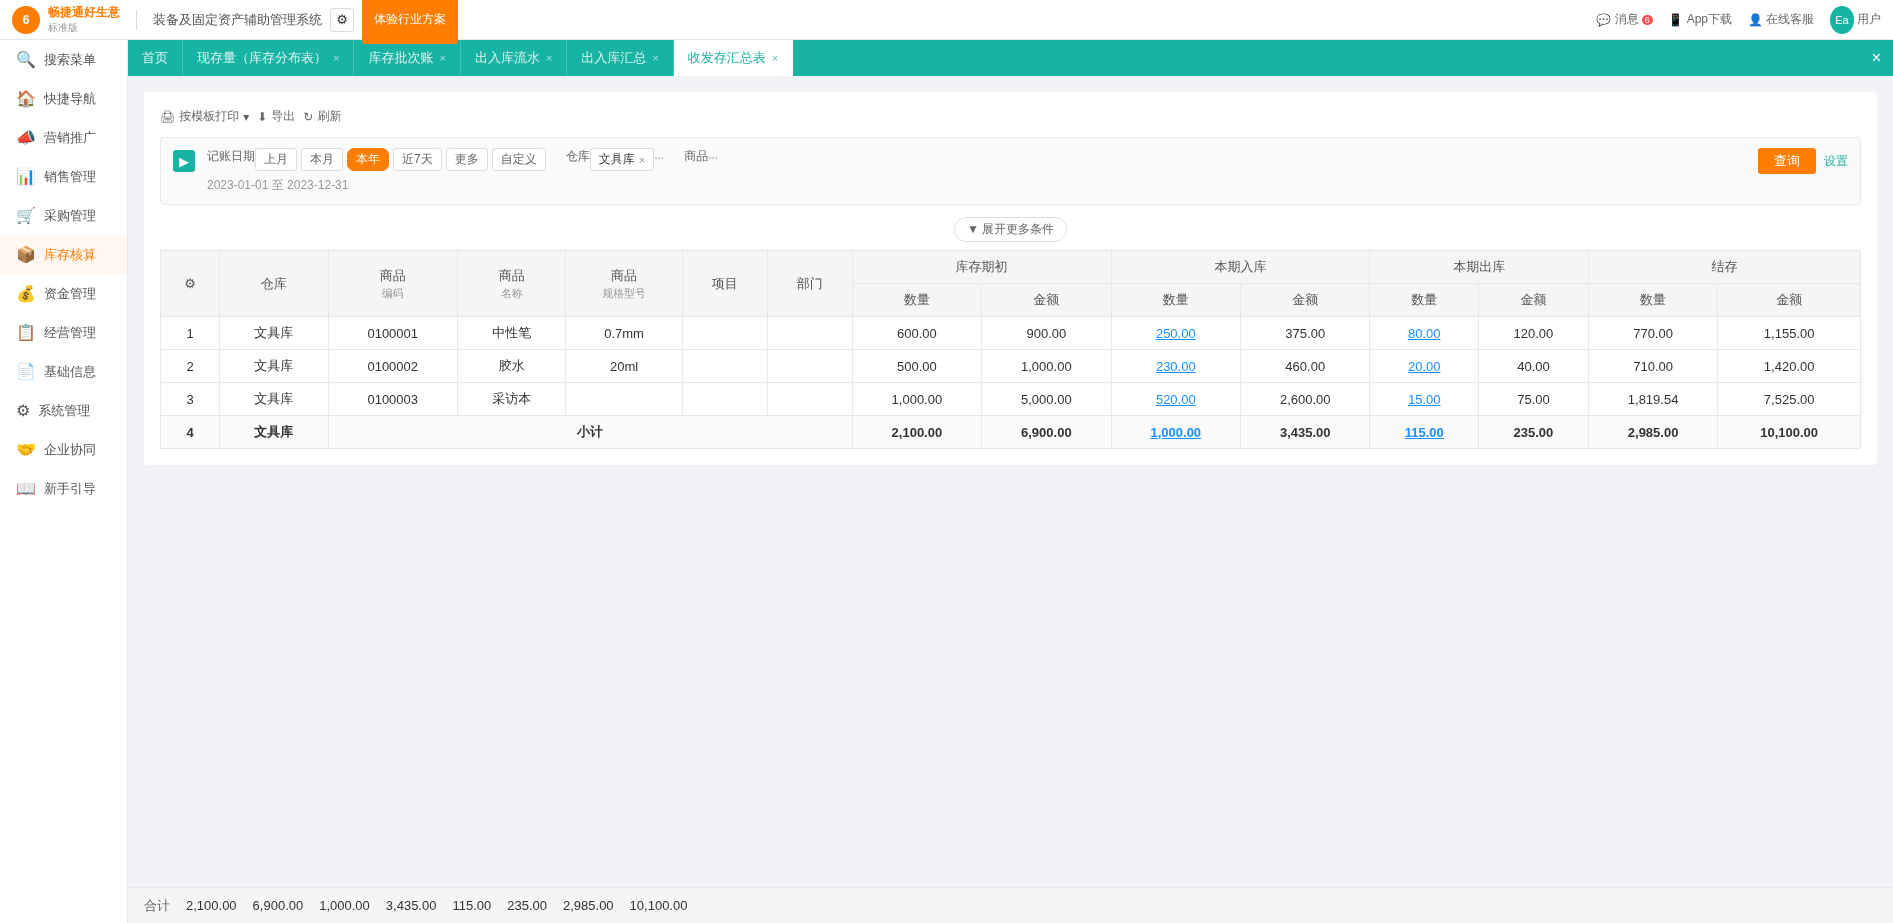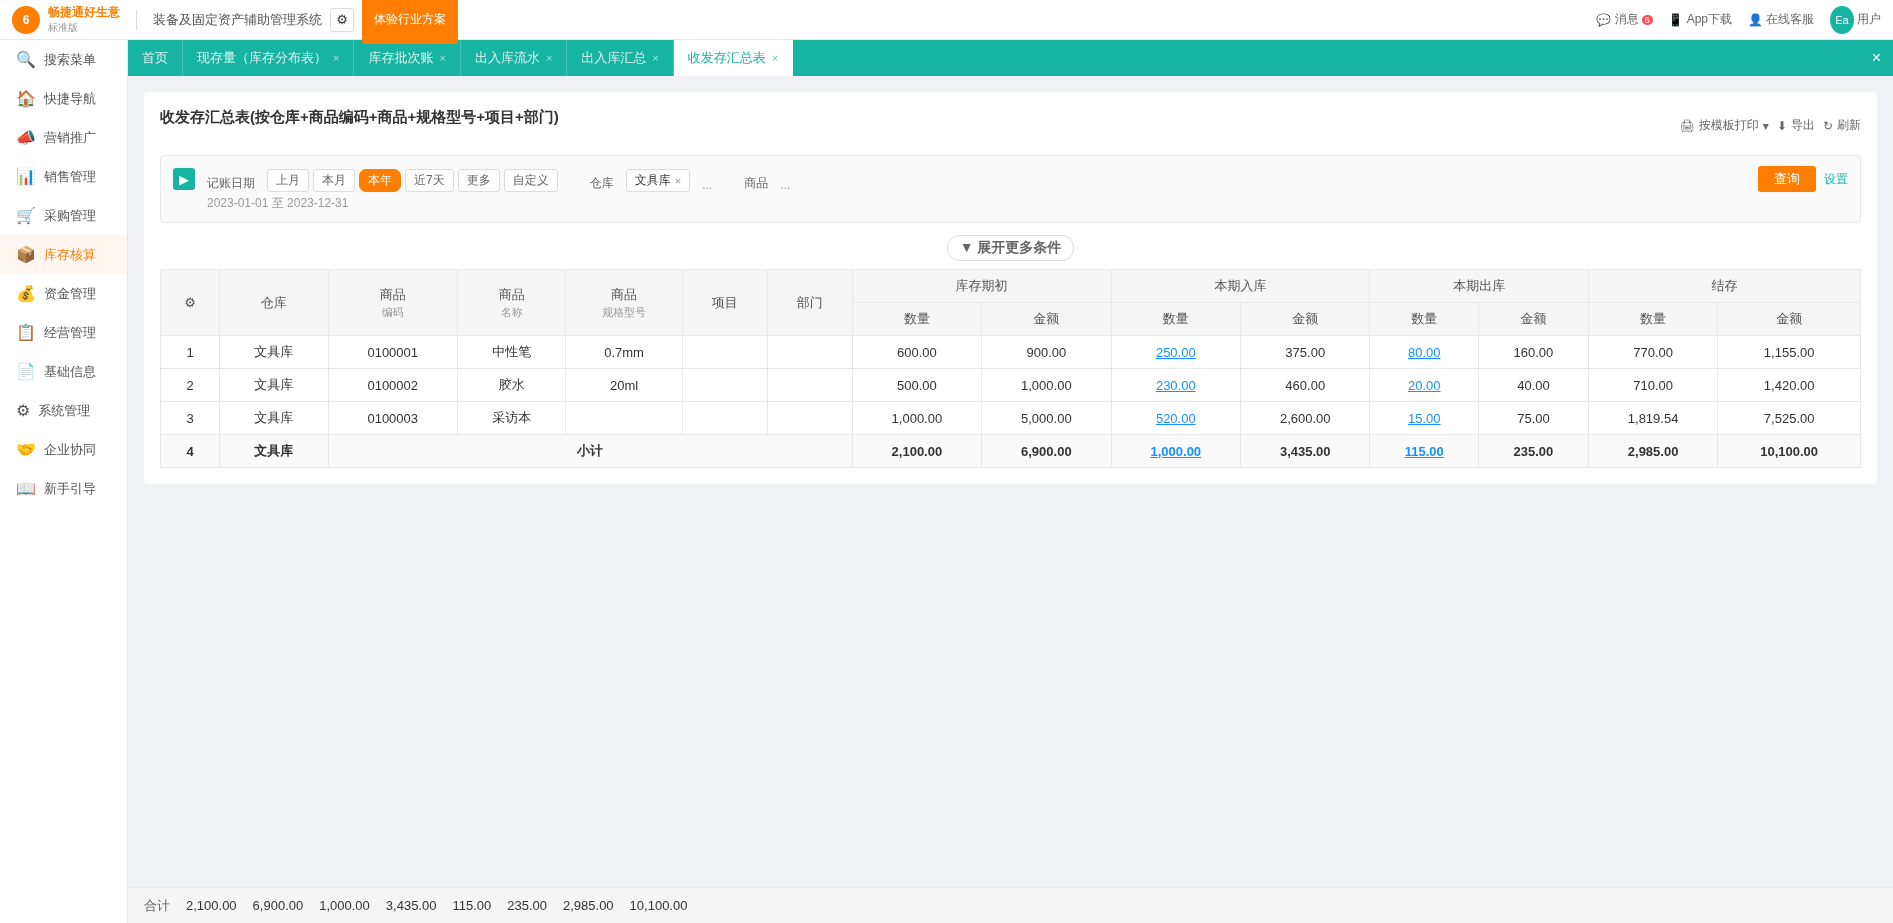--- a/index.html
+++ b/index.html
@@ -119,21 +119,21 @@
       border-radius: 3px;
       display: flex;
       align-items: center;
       justify-content: center;
       cursor: pointer;
       font-size: 13px;
       margin-top: 2px;
       flex-shrink: 0;
     }
     .filter-content { flex: 1; }
-    .filter-row { display: flex; align-items: flex-end; gap: 12px; flex-wrap: wrap; }
+    .filter-row { display: flex; align-items: flex-start; gap: 0; flex-wrap: wrap; }
     .filter-label { color: #666; font-size: 12px; white-space: nowrap; }
     .date-btns { display: flex; gap: 4px; }
     .date-btn {
       padding: 2px 8px;
       border: 1px solid #ddd;
       border-radius: 3px;
       cursor: pointer;
       font-size: 12px;
       background: #fff;
       color: #666;
@@ -175,24 +175,23 @@
     .expand-row {
       display: flex;
       justify-content: center;
       margin: 8px 0;
     }
     .expand-btn {
       background: transparent;
       border: 1px solid #ddd;
       border-radius: 12px;
       padding: 3px 12px;
-      font-size: 14px;
+      font-size: 12px;
       color: #666;
       cursor: pointer;
-      font-weight: bold;
     }
     .toolbar-btn {
       display: flex;
       align-items: center;
       gap: 4px;
       font-size: 12px;
       color: #666;
       cursor: pointer;
       background: transparent;
       border: none;
@@ -364,21 +363,20 @@
   <div class="tab active">
     <span>收发存汇总表</span>
     <span class="tab-close">×</span>
   </div>
   <div class="tab-bar-close">×</div>
 </div>
 
 <div class="main-content">
   <div class="page-container">
     <div style="display:flex;align-items:center;justify-content:space-between;margin-bottom:12px;">
-      <div class="page-title">收发存汇总表(按仓库+商品编码+商品+规格型号+项目+部门)</div>
       <div style="display:flex;gap:8px;align-items:center;">
         <button class="toolbar-btn">
           <span>🖨</span>
           <span>按模板打印</span>
           <span>▾</span>
         </button>
         <button class="toolbar-btn">
           <span>⬇</span>
           <span>导出</span>
         </button>
@@ -460,21 +458,21 @@
           <td>0100001</td>
           <td>中性笔</td>
           <td>0.7mm</td>
           <td></td>
           <td></td>
           <td>600.00</td>
           <td>900.00</td>
           <td class="link-cell">250.00</td>
           <td>375.00</td>
           <td class="link-cell">80.00</td>
-          <td>160.00</td>
+          <td>120.00</td>
           <td>770.00</td>
           <td>1,155.00</td>
         </tr>
 
         <tr>
           <td>2</td>
           <td>文具库</td>
           <td>0100002</td>
           <td>胶水</td>
           <td>20ml</td>

